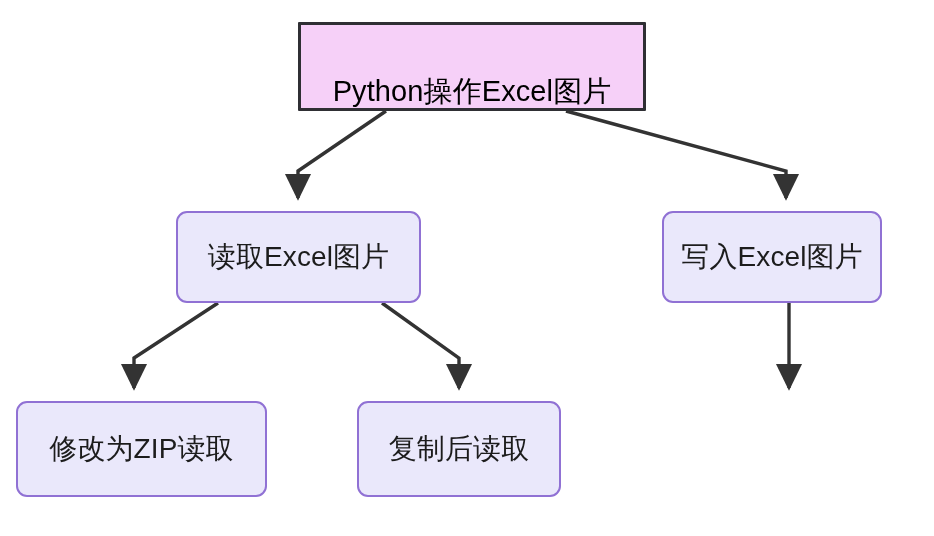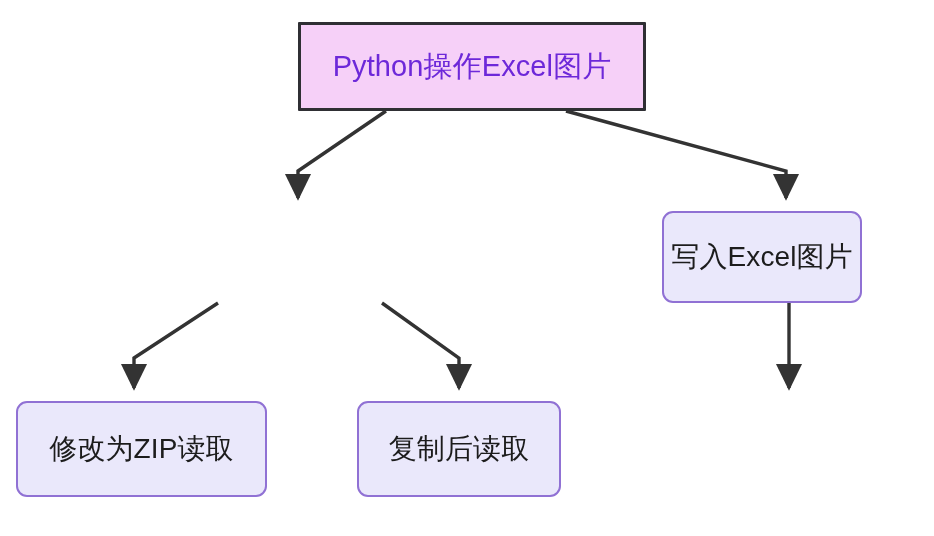--- a/index.html
+++ b/index.html
@@ -36,38 +36,39 @@
   }
   .node-label {
     line-height: 1.1;
     letter-spacing: 0.1px;
   }
   
   .node-root {
     background: #f6d0f8;
     border: 3px solid #2f2f34;
     border-radius: 1px;
-    color: #6d28d9;
+    color: #000000;
+    align-items: flex-end;
   }
   .node-root .node-label {
     font-size: 29px;
   }
   
   .node-step {
     background: #eae8fb;
     border: 2px solid #9071d4;
     border-radius: 11px;
     color: #1c1c1c;
   }
   .node-step .node-label {
     font-size: 28px;
   }
   #root-node      { left: 298px; top: 22px;  width: 348px; height: 89px; }
   #node-read      { left: 176px; top: 211px; width: 245px; height: 92px; }
-  #node-write     { left: 662px; top: 211px; width: 200px; height: 92px; }
+  #node-write     { left: 662px; top: 211px; width: 220px; height: 92px; }
   #node-zip       { left: 16px;  top: 401px; width: 251px; height: 96px; }
   #node-copy      { left: 357px; top: 401px; width: 204px; height: 96px; }
   #node-xlswriter { left: 671px; top: 401px; width: 237px; height: 96px; }
 </style>
 </head>
 <body>
 
 <div id="diagram-canvas">
 
   <svg id="edge-layer" viewBox="0 0 934 536" width="934" height="536" xmlns="http://www.w3.org/2000/svg">
@@ -85,20 +86,23 @@
 
     <path d="M 382,303 L 459,358 L 459,388" fill="none" stroke="#333333" stroke-width="3.4" stroke-linecap="butt" stroke-linejoin="miter" marker-end="url(#arrowhead)"></path>
 
     <path d="M 789,303 L 789,388" fill="none" stroke="#333333" stroke-width="3.4" stroke-linecap="butt" stroke-linejoin="miter" marker-end="url(#arrowhead)"></path>
   </svg>
 
   <div class="node node-root" id="root-node">
     <span class="node-label">Python操作Excel图片</span>
   </div>
 
+  <div class="node node-step" id="node-read">
+    <span class="node-label">读取Excel图片</span>
+  </div>
 
   <div class="node node-step" id="node-write">
     <span class="node-label">写入Excel图片</span>
   </div>
 
   <div class="node node-step" id="node-copy">
     <span class="node-label">复制后读取</span>
   </div>
 
   <div class="node node-step" id="node-zip">

